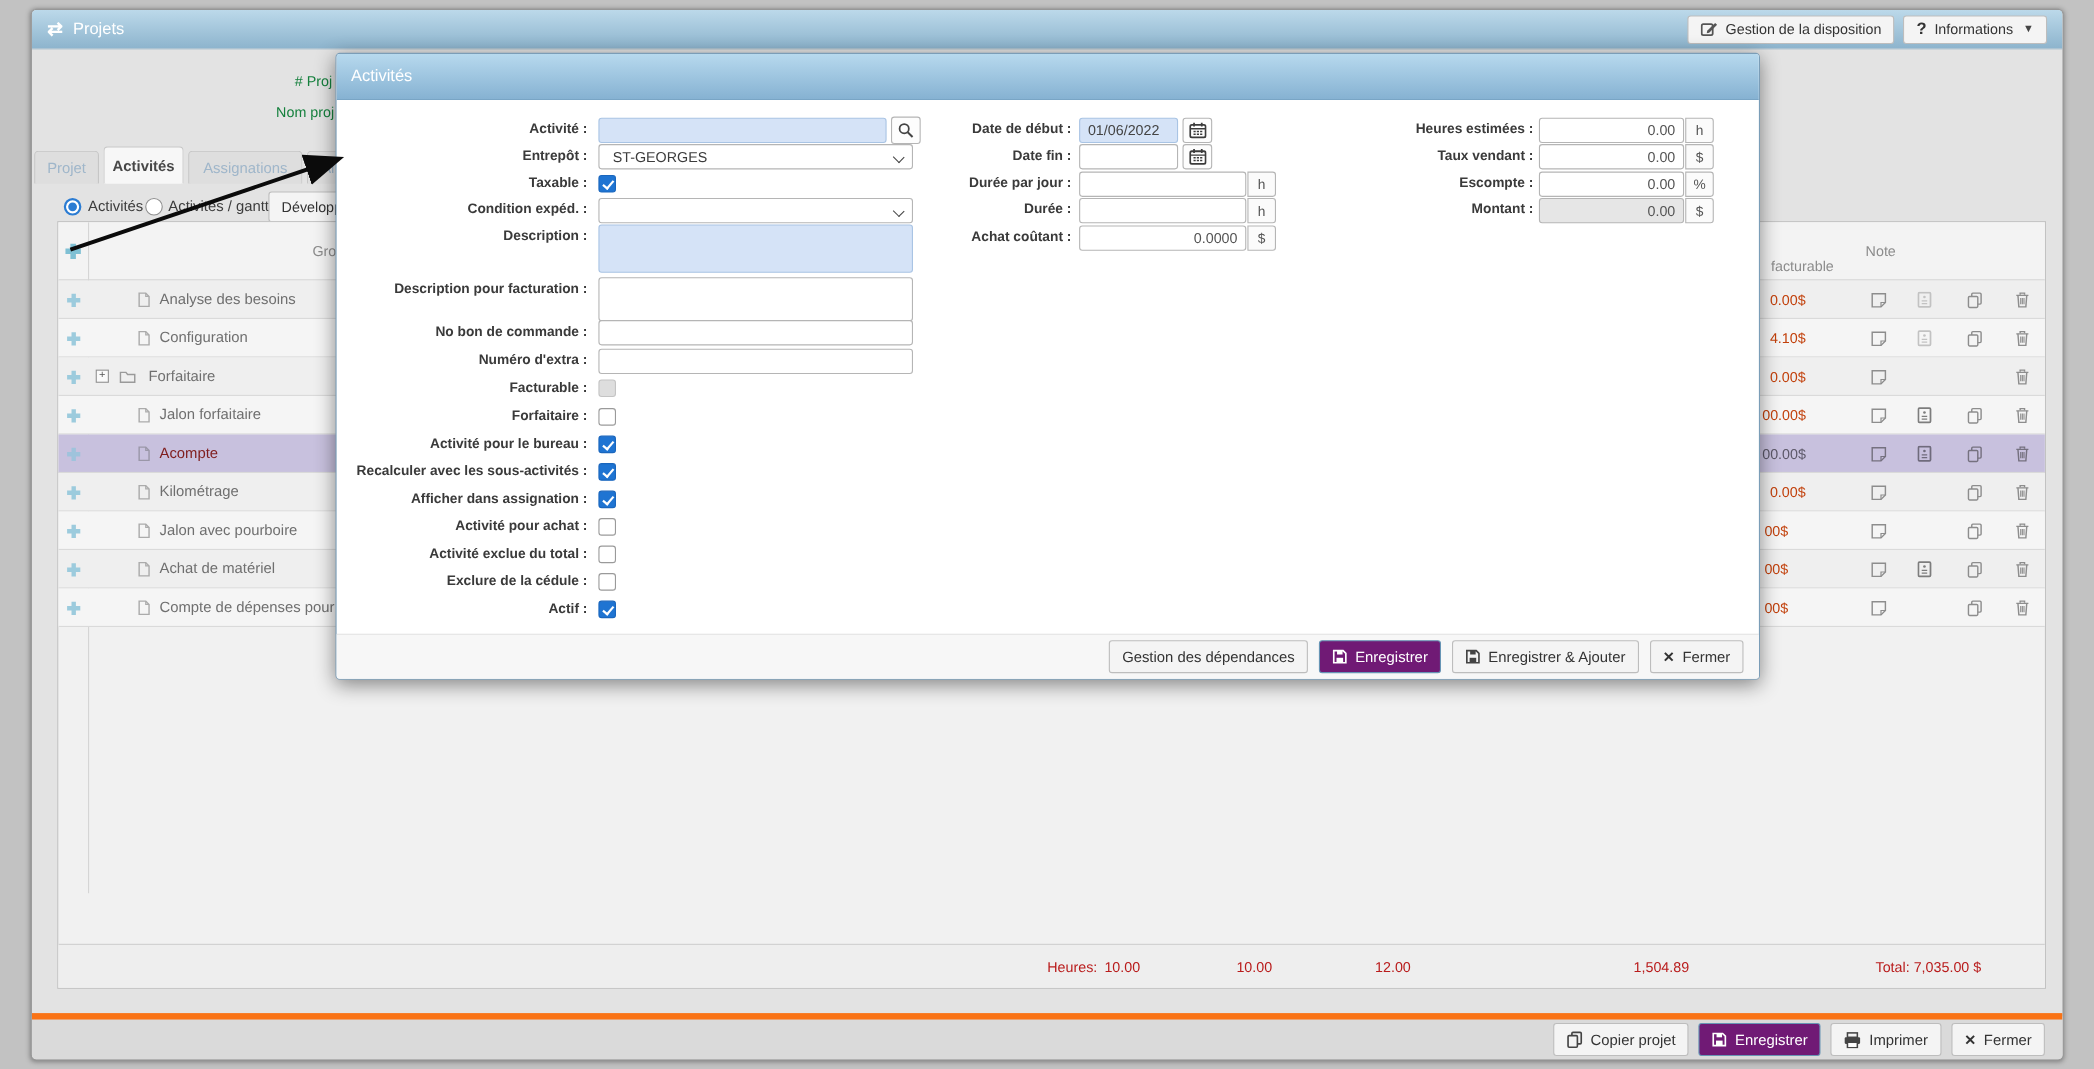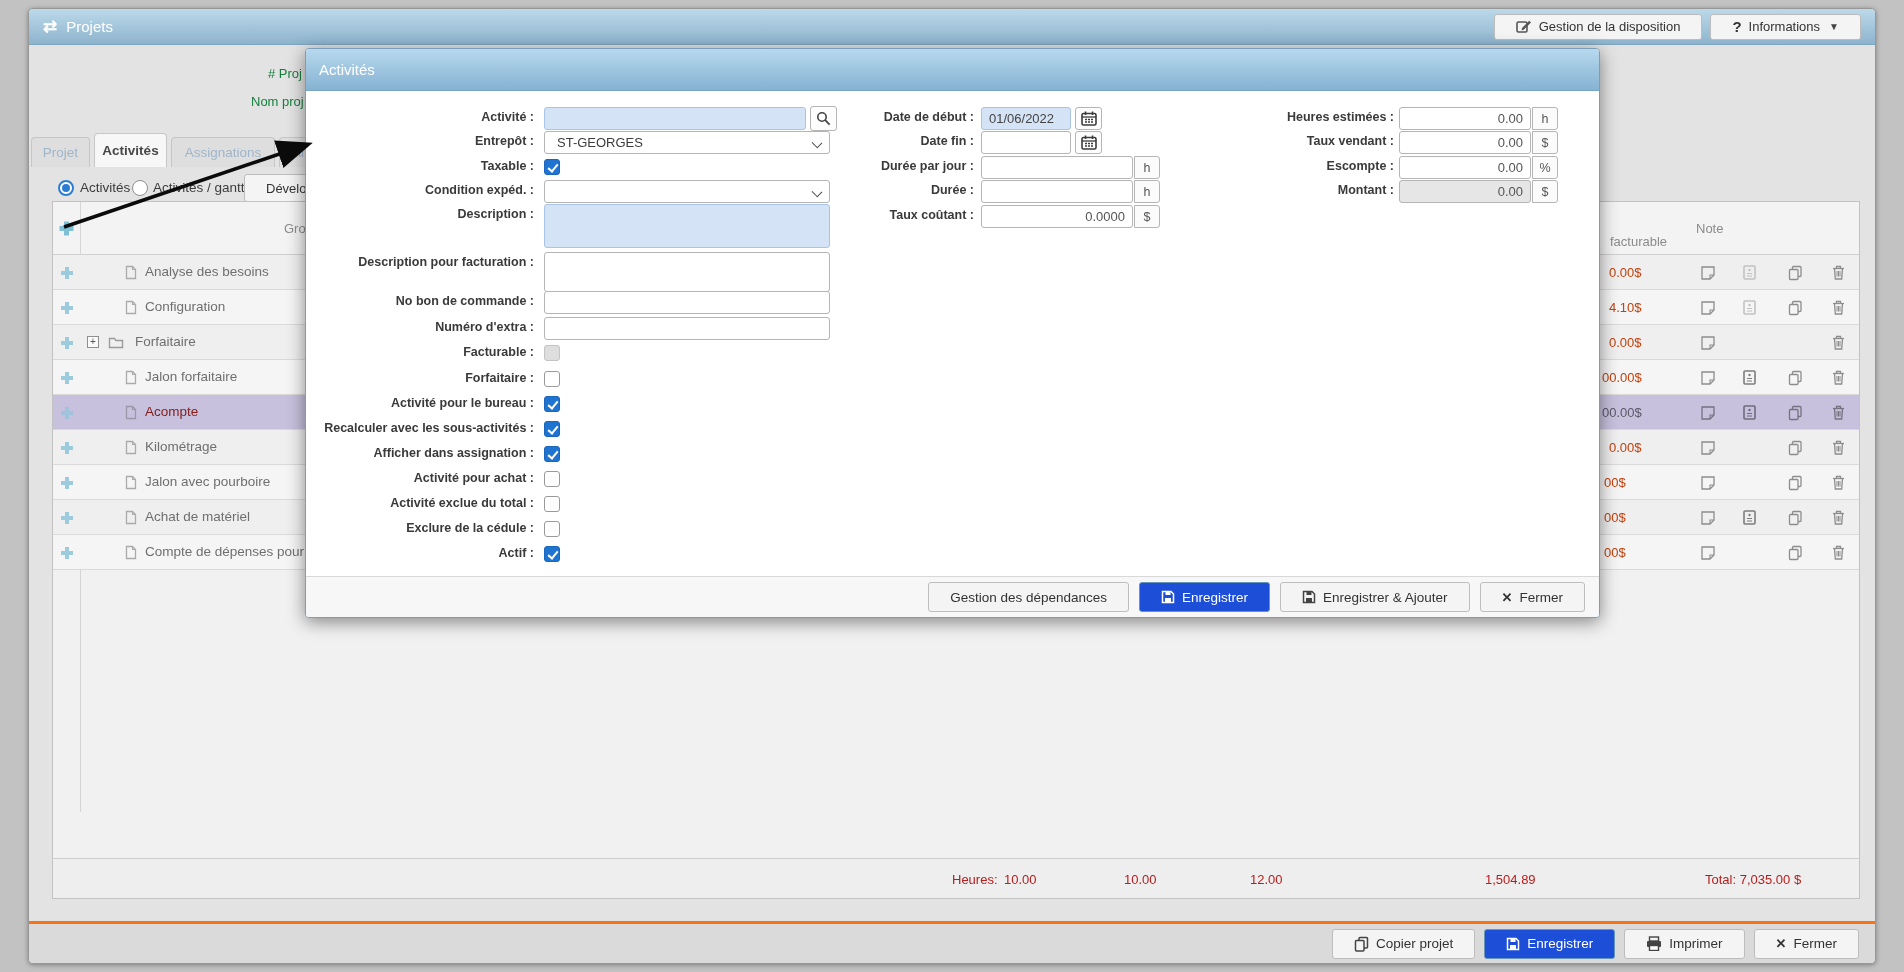--- a/index.html
+++ b/index.html
@@ -3,23 +3,23 @@
 <meta charset="utf-8">
 <style>
   html,body{margin:0;padding:0}
   body{width:1904px;height:972px;background:#c2c2c2;font-family:"Liberation Sans",sans-serif;position:relative;overflow:hidden;-webkit-font-smoothing:antialiased}
   .abs{position:absolute}
   
   .window{position:absolute;left:28px;top:8px;width:1848px;height:956px;background:#e3e3e3;border:1px solid #979797;border-radius:5px;box-shadow:0 1px 5px rgba(0,0,0,.35);box-sizing:border-box}
   .titlebar{position:absolute;left:0;top:0;width:100%;height:36px;background:linear-gradient(#bcd9ea,#8db4cd);border-bottom:1px solid #7fa6bf;border-radius:4px 4px 0 0;display:flex;align-items:center;padding:0 14px;box-sizing:border-box;color:#fff;font-size:15px}
   .transfer-ico{font-size:17px;margin-right:9px;font-weight:700}
   .titlebar-buttons{margin-left:auto;display:flex;gap:8px}
-  .btn{display:inline-flex;align-items:center;gap:7px;background:#f4f4f4;border:1px solid #bdbdbd;border-radius:3px;padding:0 21px;height:26px;font-size:13px;color:#333;font-family:inherit;cursor:pointer;white-space:nowrap}
+  .btn{display:inline-flex;align-items:center;gap:7px;background:#f4f4f4;border:1px solid #bdbdbd;border-radius:3px;padding:0 11px;height:26px;font-size:13px;color:#333;font-family:inherit;cursor:pointer;white-space:nowrap}
   .btn.big{height:30px;font-size:13.5px}
-  .btn.primary{background:#1d4ed8;border-color:#6795b5;color:#fff}
+  .btn.primary{background:#701a75;border-color:#6795b5;color:#fff}
   .qmark{font-weight:700;font-size:15px;color:#333}
   .caret{font-size:10px;color:#444;margin-left:2px}
   .boldlbl{position:absolute;font-weight:400;font-size:13px;color:#15803d;white-space:nowrap}
   
   .tab{position:absolute;border:1px solid #c6c6c6;border-bottom:none;border-radius:4px 4px 0 0;background:#dedede;color:#9fb6ca;font-size:13.5px;display:flex;align-items:center;justify-content:center;cursor:pointer;box-sizing:border-box}
   .tab.active{background:#f7f7f7;color:#474747;font-weight:700}
   
   .radio{position:absolute;width:16px;height:16px;border-radius:50%;background:#fff;border:1px solid #8f8f8f;box-sizing:border-box}
   .radio.selected{border:2px solid #2b7cd3}
   .radio.selected::after{content:"";position:absolute;left:2px;top:2px;width:8px;height:8px;border-radius:50%;background:#2b7cd3}
@@ -33,21 +33,21 @@
   .trow.alt{background:#f5f5f5}
   .trow.selected{background:#c8c1de}
   .rowlbl{position:absolute;top:9px;font-size:13.5px;color:#6f6f6f;white-space:nowrap}
   .rowamt{position:absolute;top:10px;font-size:13px;color:#c2410c;white-space:nowrap}
   .rowico{position:absolute;top:10px;width:16px;height:16px;cursor:pointer}
   .plusWrap{position:absolute;left:0;top:0;width:27px;height:35px;display:flex;align-items:center;justify-content:center;cursor:pointer}
   .expander{position:absolute;left:34px;top:11px;width:12px;height:12px;border:1px solid #8f8f8f;background:#fafafa;font-size:10px;line-height:10px;color:#555;text-align:center;box-sizing:border-box;cursor:pointer}
   .totrow{position:absolute;left:0;top:656px;width:100%;height:42px;background:#eeeeee;border-top:1px solid #cfcfcf;box-sizing:border-box}
   .totTxt{position:absolute;top:13px;font-size:13px;color:#b91c1c;white-space:nowrap}
   
-  .winFooter{position:absolute;left:0;bottom:0;width:100%;height:42px;background:#dadada;border-top:3px solid #f97316;border-radius:0 0 4px 4px;display:flex;align-items:center;justify-content:flex-end;gap:9px;padding-right:16px;box-sizing:border-box}
+  .winFooter{position:absolute;left:0;bottom:0;width:100%;height:42px;background:#dadada;border-top:6px solid #f97316;border-radius:0 0 4px 4px;display:flex;align-items:center;justify-content:flex-end;gap:9px;padding-right:16px;box-sizing:border-box}
   
   .modal{position:absolute;left:305px;top:48px;width:1295px;height:570px;background:#fff;border:1px solid #7b9db7;border-radius:4px;box-shadow:0 4px 18px rgba(0,0,0,.45);box-sizing:border-box;z-index:40}
   .modalHeader{position:absolute;left:0;top:0;width:100%;height:42px;background:linear-gradient(#b7d9ee,#86b2d2);border-bottom:1px solid #79a5c5;border-radius:3px 3px 0 0;display:flex;align-items:center;padding:0 13px;box-sizing:border-box;color:#fff;font-size:15px}
   .modalFooter{position:absolute;left:0;bottom:0;width:100%;height:41px;background:#f7f7f7;border-top:1px solid #d8d8d8;border-radius:0 0 3px 3px;display:flex;align-items:center;justify-content:flex-end;gap:10px;padding-right:14px;box-sizing:border-box}
   .flbl{position:absolute;font-weight:700;font-size:12.5px;color:#3a3a3a;text-align:right;white-space:nowrap}
   .inp{position:absolute;height:23px;border:1px solid #b5b5b5;border-radius:3px;background:#fff;font-family:inherit;font-size:13px;padding:0 7px;box-sizing:border-box;color:#444}
   .inp.hl{background:#d5e3f7;border-color:#a9c4e4}
   .inp.num{text-align:right;color:#555}
   .inp.dis{background:#e6e6e6}
   .ta{position:absolute;border:1px solid #b5b5b5;border-radius:3px;background:#fff;box-sizing:border-box}
@@ -479,21 +479,21 @@
   <div class="cb checked" style="left:238px;top:397px"></div>
   <div class="cb" style="left:238px;top:422px"></div>
   <div class="cb" style="left:238px;top:447px"></div>
   <div class="cb" style="left:238px;top:472px"></div>
   <div class="cb checked" style="left:238px;top:497px"></div>
 
   <div class="flbl" style="left:430px;width:238px;top:61px">Date de début :</div>
   <div class="flbl" style="left:430px;width:238px;top:85px">Date fin :</div>
   <div class="flbl" style="left:430px;width:238px;top:110px">Durée par jour :</div>
   <div class="flbl" style="left:430px;width:238px;top:134px">Durée :</div>
-  <div class="flbl" style="left:430px;width:238px;top:159px">Taux coûtant :</div>
+  <div class="flbl" style="left:430px;width:238px;top:159px">Achat coûtant :</div>
 
   <input class="inp hl" style="left: 675px; top: 58px; width: 90px;" value="01/06/2022">
   <div class="iconbtn" style="left:769px;top:58px;width:27px;height:23px">
     <svg width="16" height="15">
         <rect x="1" y="2.5" width="14" height="11.5" rx="1.5" fill="#fff" stroke="#3c3c3c" stroke-width="1.6"></rect>
         <path d="M4.5 0.5v3.5M11.5 0.5v3.5" stroke="#3c3c3c" stroke-width="1.6"></path>
         <path d="M1 6h14" stroke="#3c3c3c" stroke-width="1.3"></path>
         <path d="M4 8.5h2M7 8.5h2M10 8.5h2M4 11h2M7 11h2M10 11h2" stroke="#3c3c3c" stroke-width="1.4"></path>
       </svg>
   </div>

